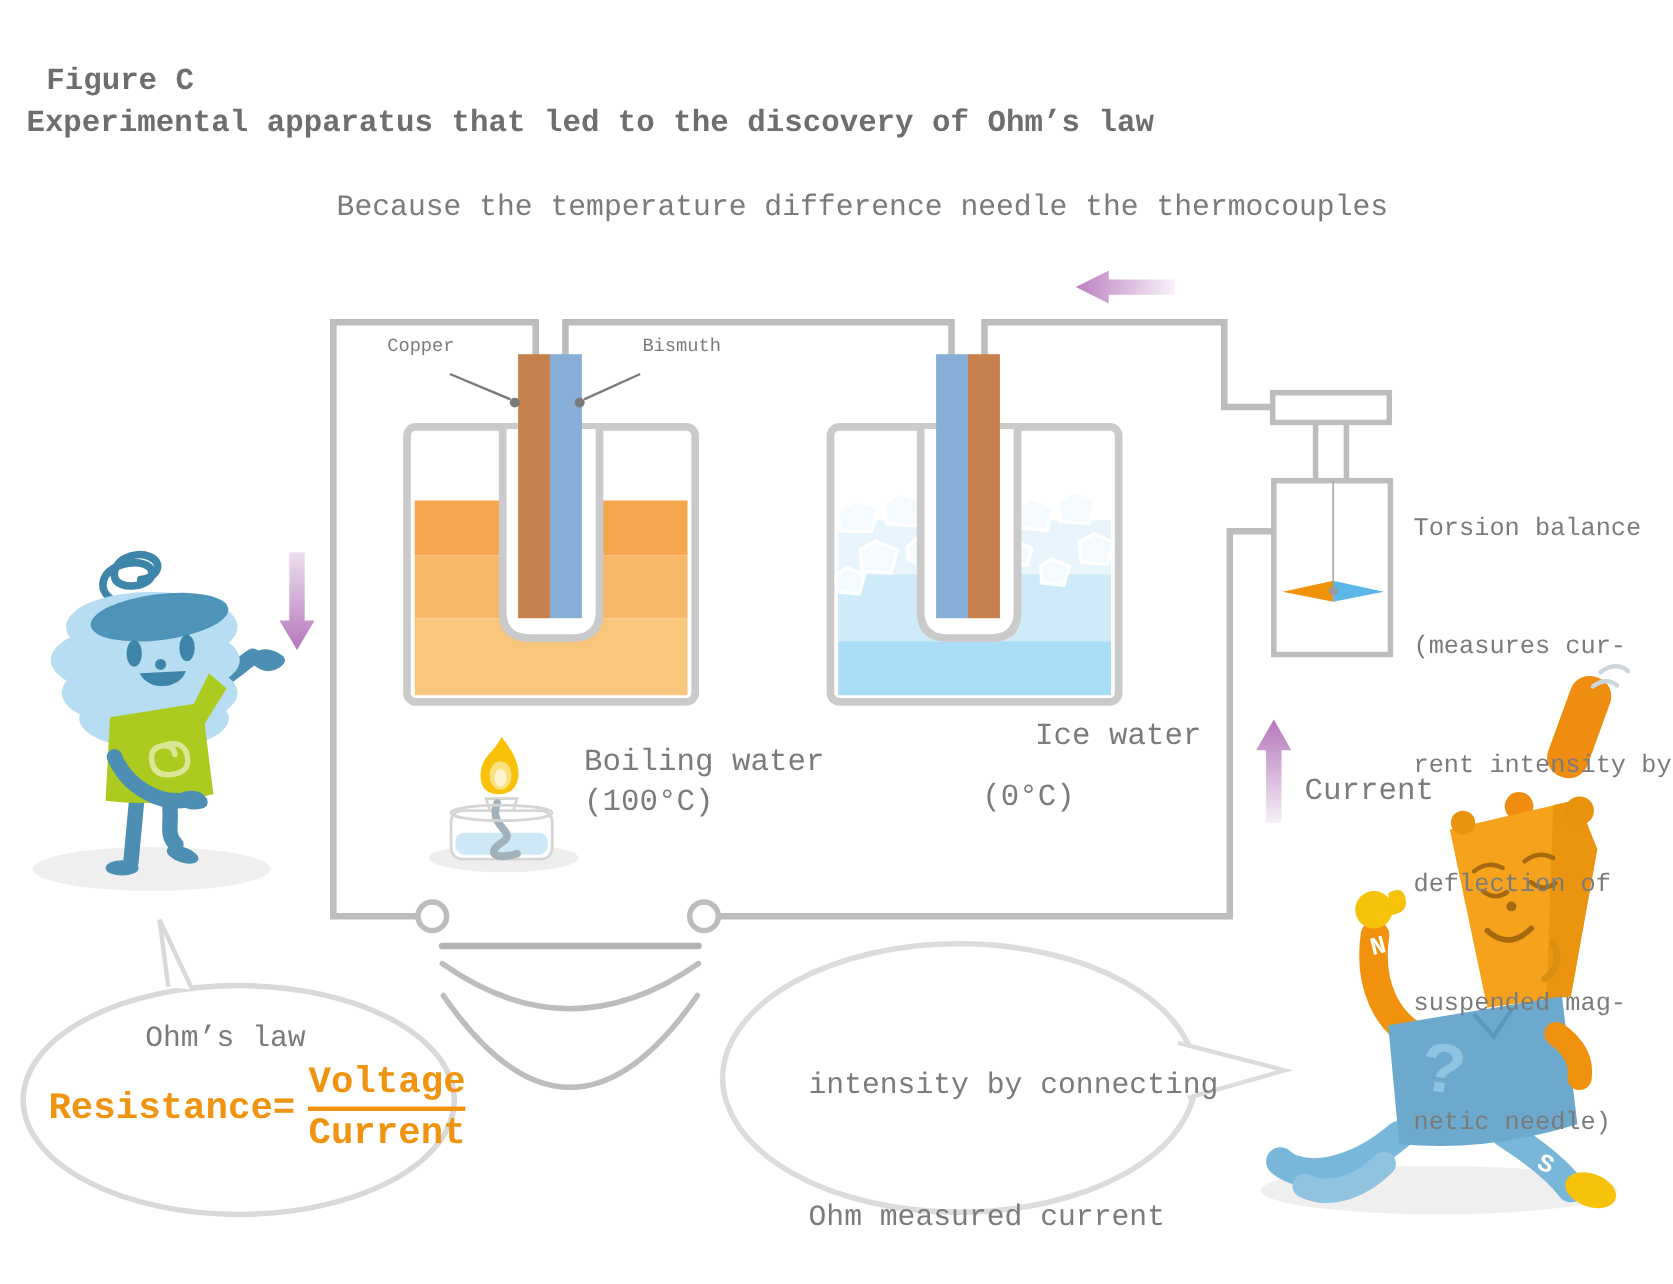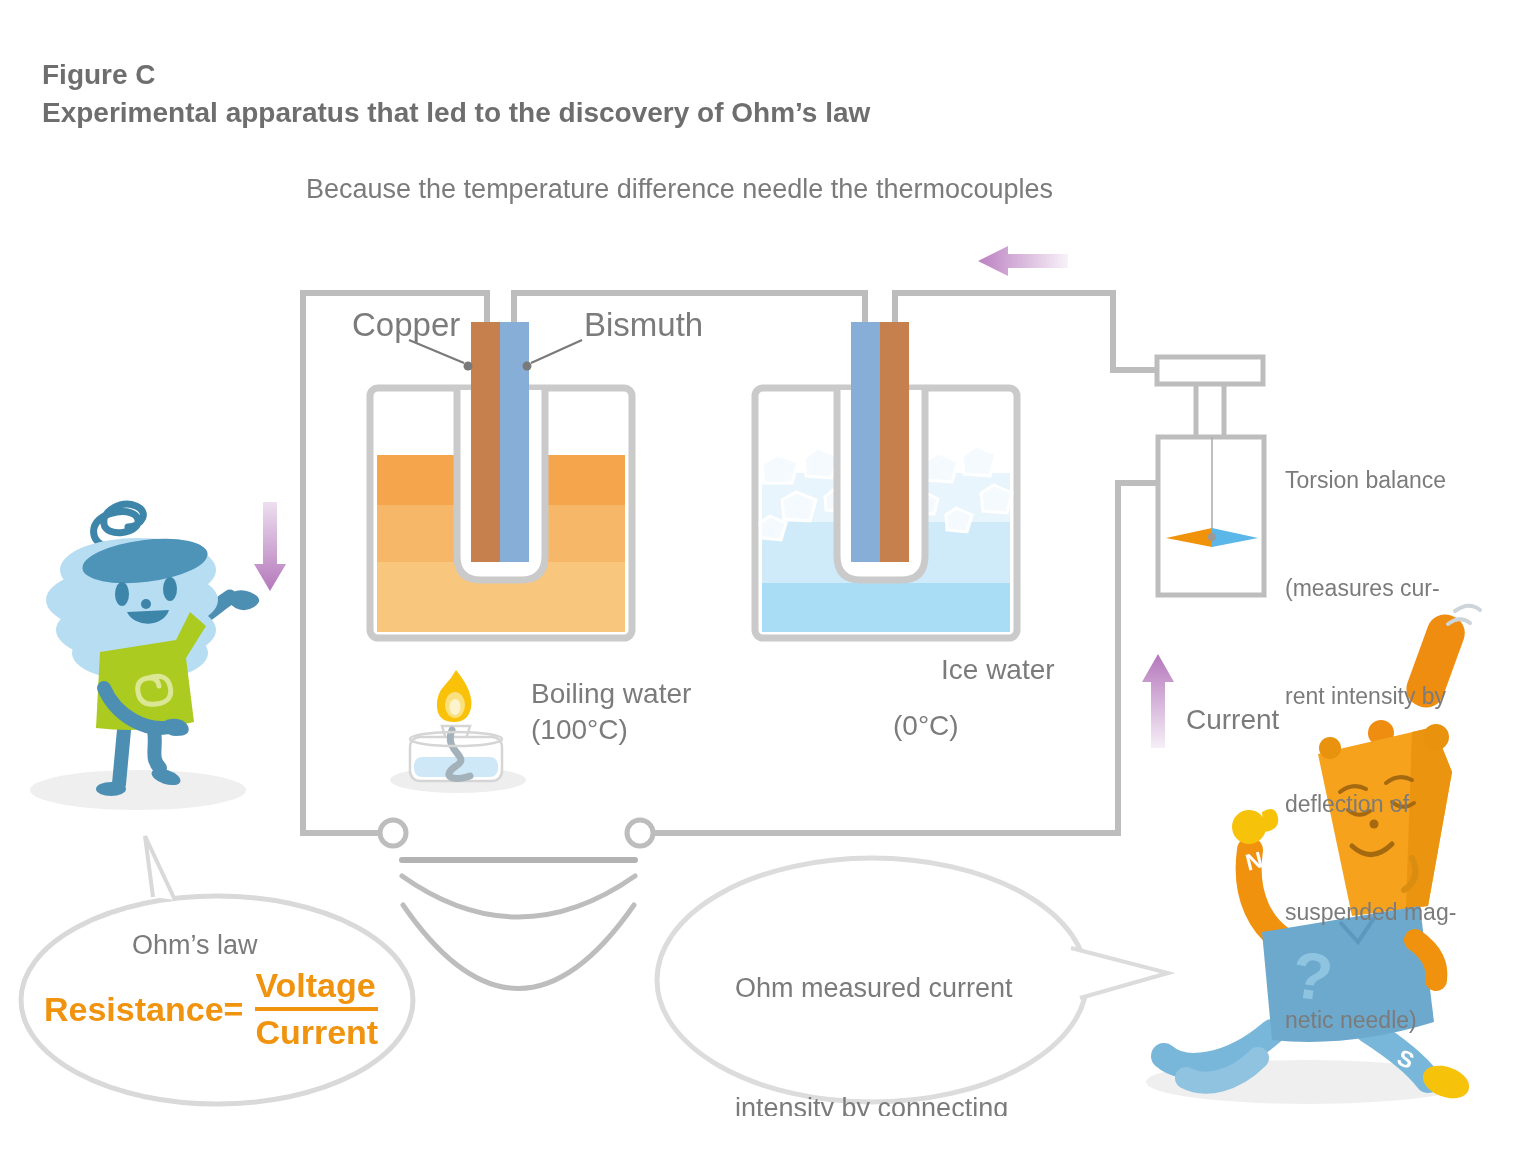--- a/index.html
+++ b/index.html
@@ -1,24 +1,24 @@
 <!DOCTYPE html>
 <html style="--title_text: #6e6e6e; --label_text: #7b7b7b; --orange_text: #f0930f; --wire: #bdbdbd; --outline: #cacaca; --copper: #c5804d; --bismuth: #87aed6; --hot_water_1: #f5a54c; --hot_water_2: #f7b768; --hot_water_3: #f9c67d; --cold_water_1: #e9f5fc; --cold_water_2: #cfeaf9; --cold_water_3: #a9dcf5; --flame: #f9c107; --purple_arrow: #b87ec0; --needle_orange: #f0920a; --needle_blue: #5bb7e8; --bubble_stroke: #d9d9d9; --mascot_blue: #b7ddf2; --mascot_blue_dark: #4d8fb3; --mascot_green: #abcb20; --mascot_orange: #f6a21c; --mascot_shirt_blue: #6ca9cd;"><head>
 <meta charset="utf-8">
 <style>
   html,body{margin:0;padding:0;background:#ffffff;}
   .stage{
     position:relative;width:1521px;height:1116px;background:#ffffff;overflow:hidden;
-    font-family:Liberation Sans, sans-serif;
+    font-family:Liberation Mono, monospace;
   }
   .stage svg{position:absolute;left:0;top:0;}
   .txt{position:absolute;white-space:pre;}
   .title{font-weight:bold;font-size:28px;color:var(--title_text,#6e6e6e);line-height:38px;}
   .body-gray{font-size:27px;color:var(--label_text,#7b7b7b);line-height:38px;}
-  .small-label{font-size:33px;color:var(--label_text,#7b7b7b);}
+  .small-label{font-size:17px;color:var(--label_text,#7b7b7b);}
   .beaker-label{font-size:28px;color:var(--label_text,#7b7b7b);line-height:36px;}
   .torsion-note{font-size:23px;color:var(--label_text,#7b7b7b);line-height:36px;}
   .bubble-text{font-size:27px;color:var(--label_text,#7b7b7b);line-height:40px;}
   .ohm-head{font-size:27px;color:var(--label_text,#7b7b7b);}
   .formula{position:absolute;display:flex;align-items:center;color:var(--orange_text,#f0930f);
            font-size:34px;font-weight:bold;}
   .frac{display:flex;flex-direction:column;align-items:flex-start;margin-left:12px;}
   .frac .bar{height:4px;background:var(--orange_text,#f0930f);align-self:stretch;margin:2px 0;}
   .char-letter{position:absolute;color:#ffffff;font-weight:bold;font-size:23px;}
   .q-mark{position:absolute;color:#8fc4e1;font-weight:bold;font-size:66px;}
@@ -182,21 +182,21 @@
 
     <g>
       <ellipse cx="217" cy="1000" rx="196" ry="104" fill="#ffffff" stroke="#d9d9d9" stroke-width="5"></ellipse>
       <path d="M 153,897 L 145,836 L 175,900" fill="#ffffff" stroke="#d9d9d9" stroke-width="4"></path>
       <ellipse cx="872" cy="980" rx="215" ry="122" fill="#ffffff" stroke="#dcdcdc" stroke-width="5"></ellipse>
       <path d="M 1071,948 L 1168,973 L 1080,998" fill="#ffffff" stroke="#dcdcdc" stroke-width="4"></path>
     </g>
   </svg>
 
   <div class="txt title" style="left:42px;top:56px;">Figure C</div>
-  <div class="txt title" style="left:42px;top:94px;">Experimental apparatus that led to the discovery of Ohm’s law</div>
+  <div class="txt title" style="left:24px;top:94px;">Experimental apparatus that led to the discovery of Ohm’s law</div>
 
   <div class="txt body-gray" style="left:306px;top:170px;">Because the temperature difference needle the thermocouples</div>
 
   <div class="txt small-label" style="left:352px;top:306px;">Copper</div>
   <div class="txt small-label" style="left:584px;top:306px;">Bismuth</div>
 
   <div class="txt beaker-label" style="left:531px;top:676px;">Boiling water</div>
   <div class="txt beaker-label" style="left:531px;top:712px;">(100°C)</div>
   <div class="txt beaker-label" style="left:893px;top:652px;margin-left:48px;">Ice water</div>
   <div class="txt beaker-label" style="left:893px;top:708px;">(0°C)</div>
@@ -216,22 +216,22 @@
   <div class="formula" style="left:44px;top:966px;">
     <span>Resistance=</span>
     <span class="frac">
       <span>Voltage</span>
       <span class="bar"></span>
       <span>Current</span>
     </span>
   </div>
 
   <div class="txt bubble-text" style="left:735px;top:888px;">
+    <div>intensity by connecting</div>
     <div>Ohm measured current</div>
-    <div>intensity by connecting</div>
     
     
     
   </div>
 
   <div class="char-letter" style="left:1246px;top:848px;transform:rotate(-14deg);">N</div>
   <div class="char-letter" style="left:1398px;top:1046px;transform:rotate(24deg);">S</div>
   <div class="q-mark" style="left:1292px;top:938px;transform:rotate(8deg);">?</div>
 
 </div>

